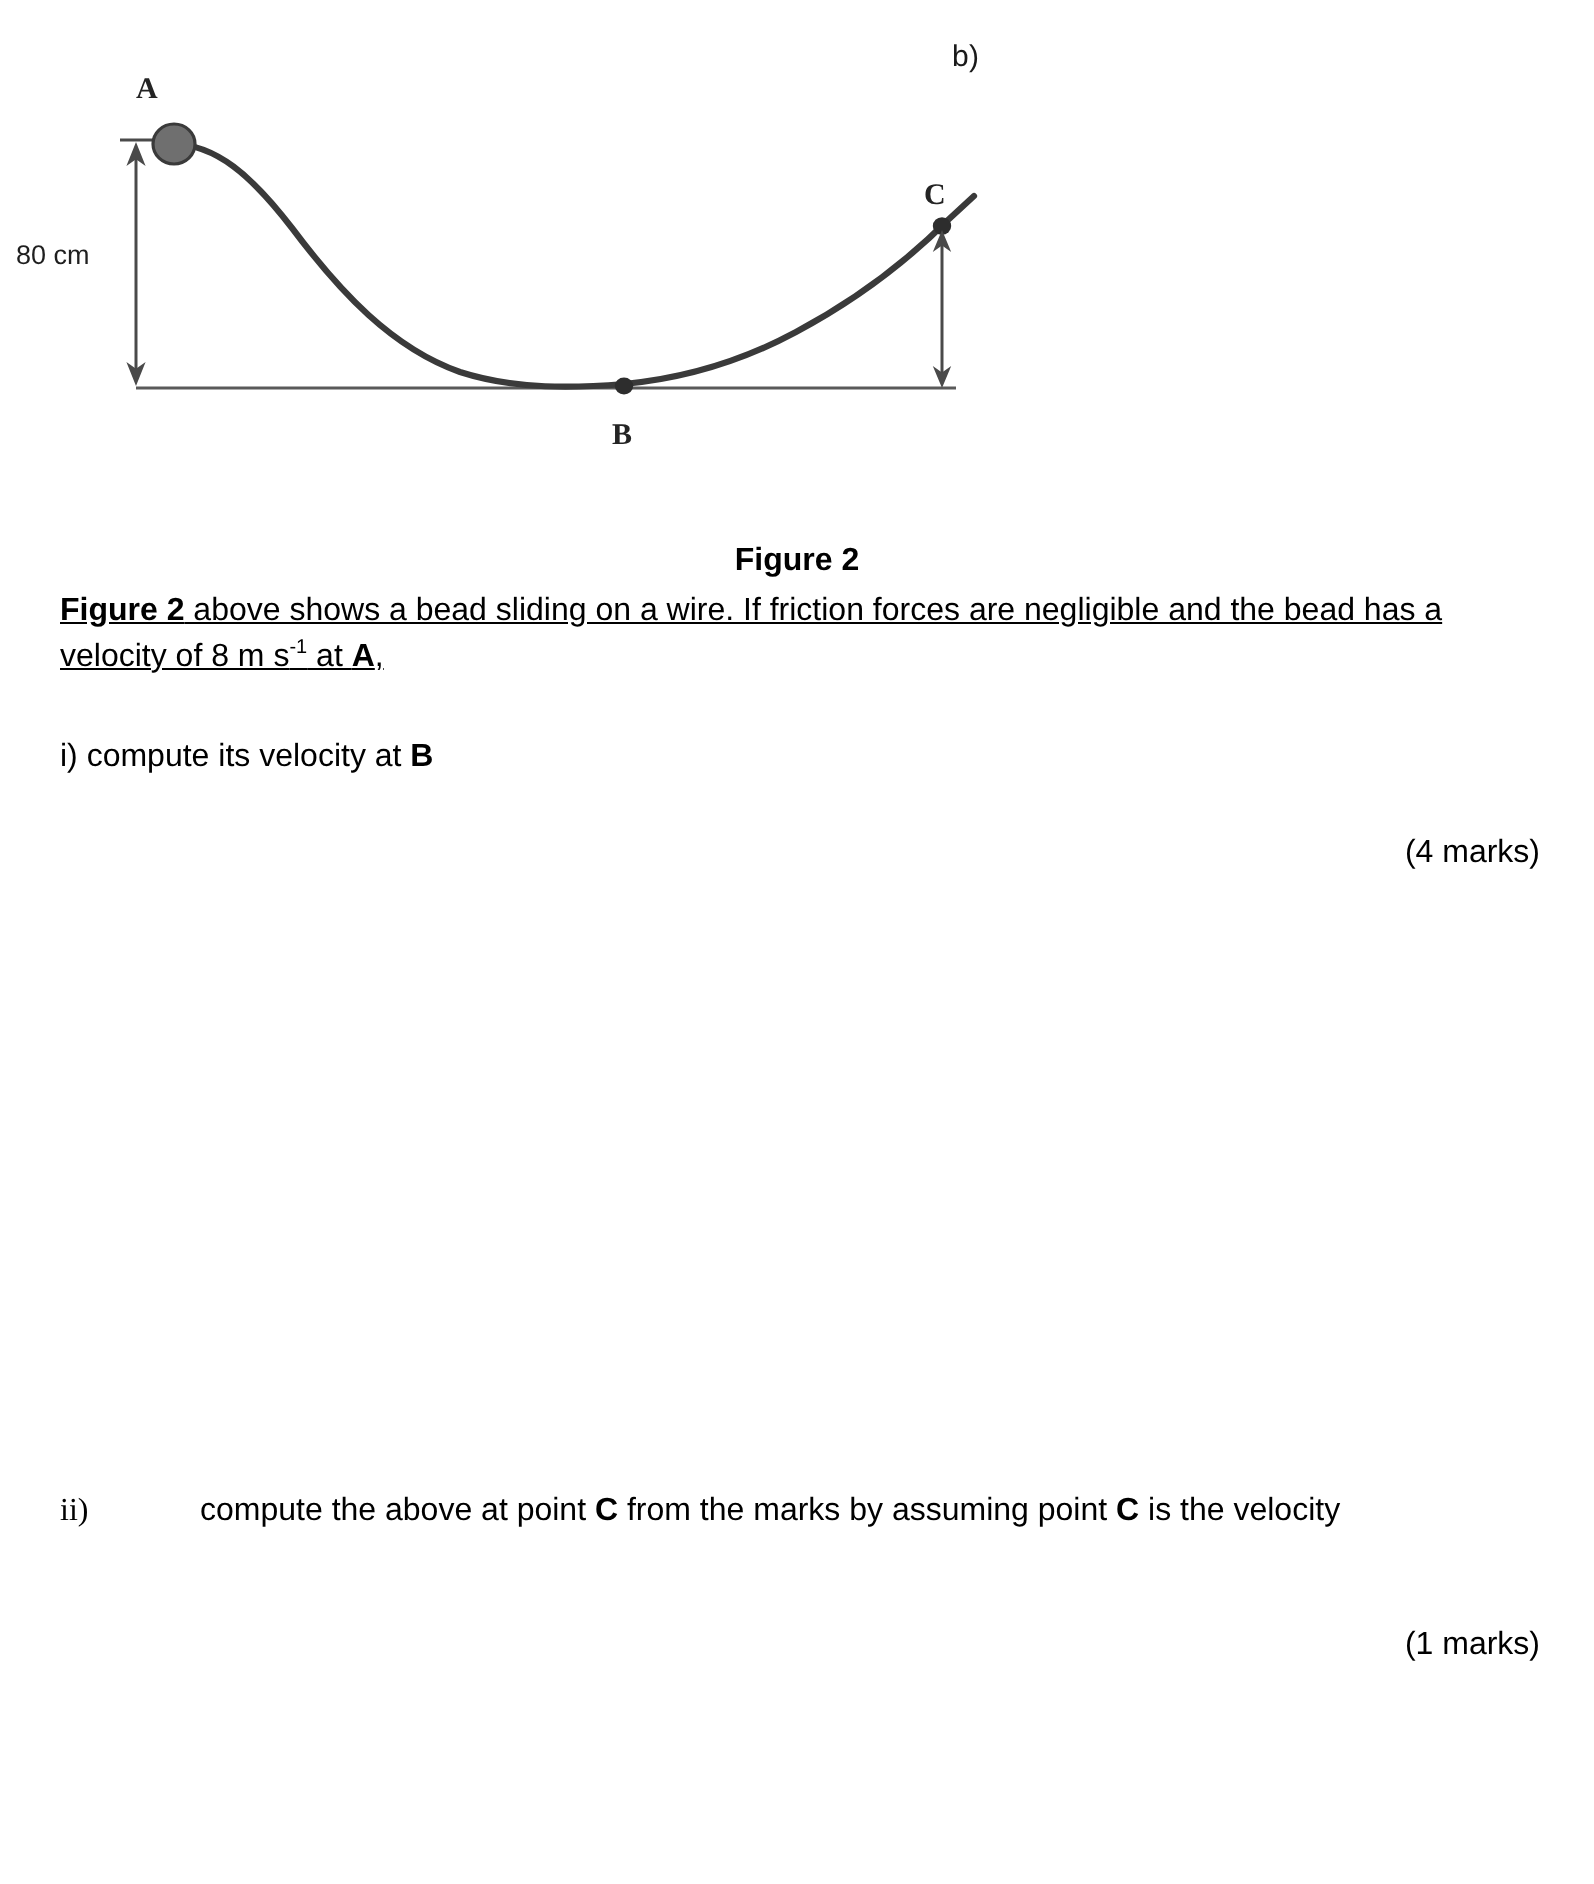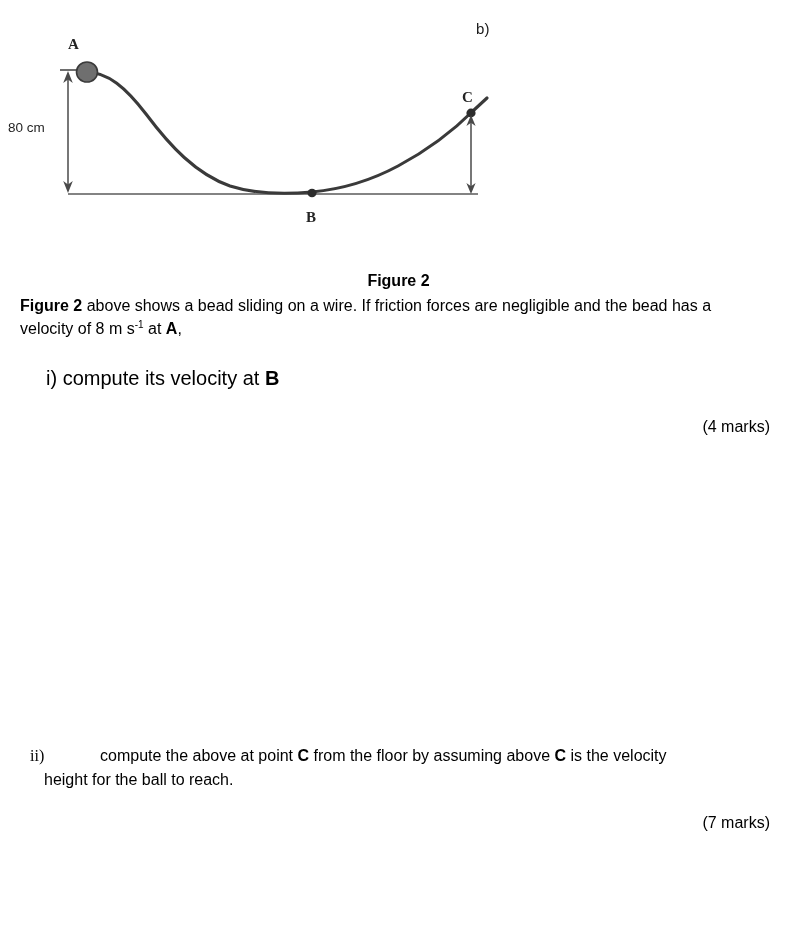--- a/index.html
+++ b/index.html
@@ -47,40 +47,41 @@
     width: 797px;
     text-align: center;
     font-size: 16px;
     font-weight: bold;
     color: #000;
   }
 
   
   .stem {
     position: absolute;
-    left: 20px;
+    left: 30px;
     top: 294px;
     width: 745px;
     font-size: 16px;
     line-height: 23px;
     color: #000;
+    text-decoration: underline;
   }
   .stem b { font-weight: bold; }
   .stem sup {
     font-size: 10px;
     vertical-align: super;
     line-height: 0;
   }
 
   .q-i {
     position: absolute;
-    left: 46px;
+    left: 30px;
     top: 367px;
     width: 600px;
-    font-size: 20px;
+    font-size: 16px;
     line-height: 23px;
   }
 
   .marks {
     position: absolute;
     right: 27px;
     font-size: 16px;
     line-height: 23px;
     text-align: center;
   }
@@ -164,17 +165,16 @@
   <b>Figure 2</b><span> above shows a bead sliding on a wire. If friction forces are negligible and the bead has a velocity of 8 m s</span><sup>-1</sup><span> at </span><b>A</b><span>,</span>
 </div>
 
 <div class="q-i">
   <span>i) compute its velocity at </span><b>B</b>
 </div>
 
 <div class="marks marks-1">(4 marks)</div>
 
 <div class="q-ii">
-  <span class="num">ii)</span><span>compute the above at point </span><b>C</b><span> from the floor by assuming above </span><b>C</b><span> is the velocity</span>
-  <span class="cont">height for the ball to reach.</span>
+  <span class="num">ii)</span><span>compute the above at point </span><b>C</b><span> from the marks by assuming point </span><b>C</b><span> is the velocity</span>
 </div>
 
-<div class="marks marks-2">(7 marks)</div>
+<div class="marks marks-2">(1 marks)</div>
 
 </body></html>

